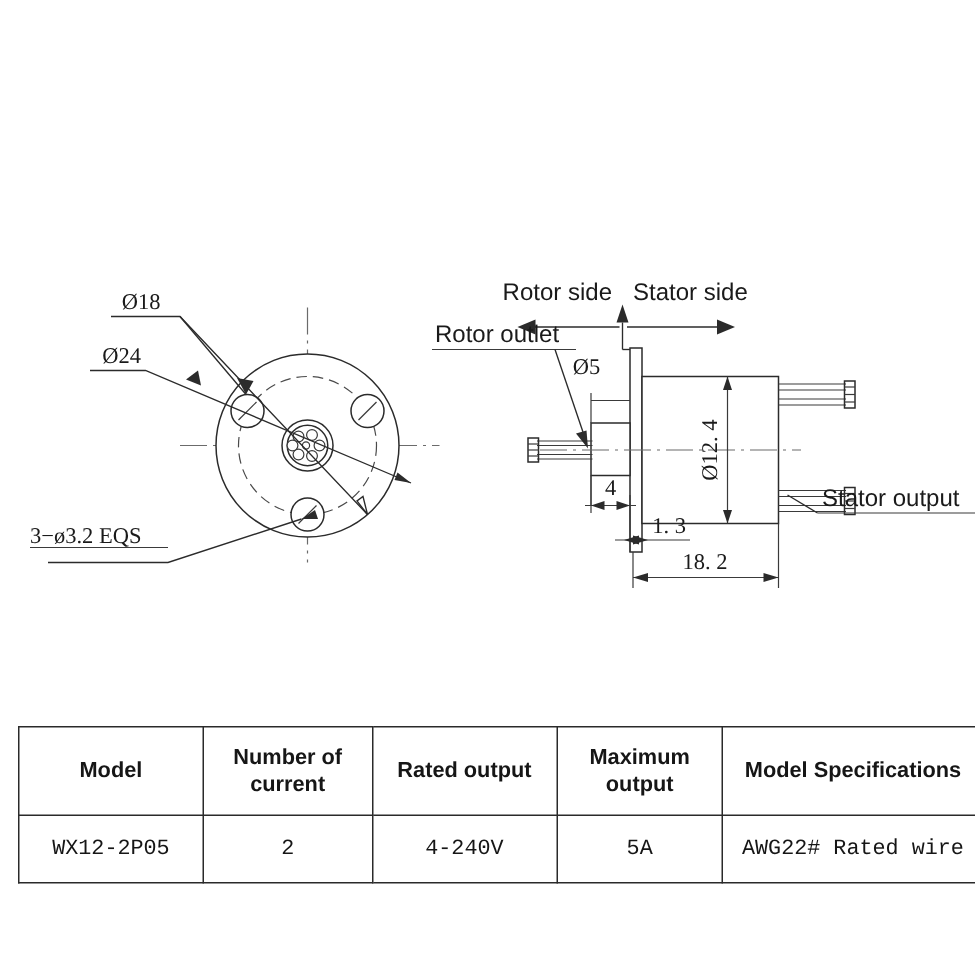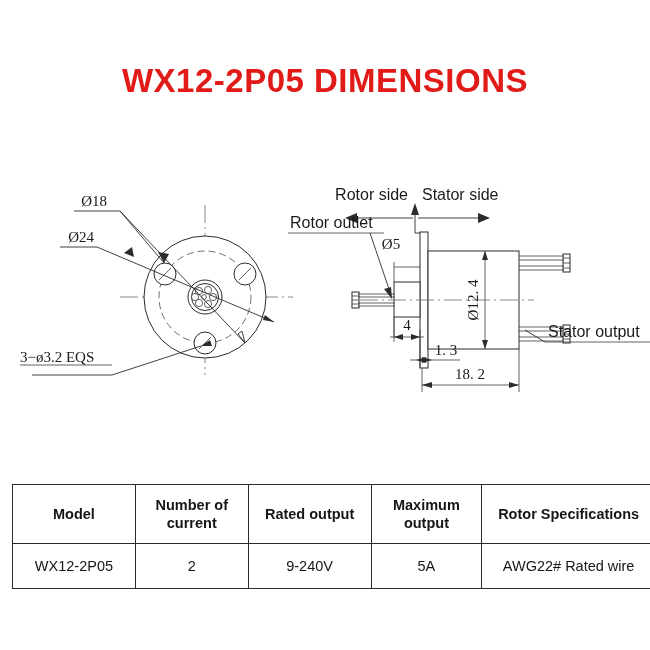--- a/index.html
+++ b/index.html
@@ -68,33 +68,33 @@
   table.spec th{
     font-weight:bold;
     font-size:14.5px;
     height:58px;
     line-height:1.25;
   }
   table.spec td{
     font-weight:normal;
     font-size:14.5px;
     height:44px;
+    font-family:Liberation Mono, monospace;
   }
   .c1{width:120px;}
   .c2{width:110px;}
   .c3{width:120px;}
   .c4{width:108px;margin-top:20px;}
   .c5{width:170px;}
 </style>
 </head>
 <body>
 
 <div id="page">
 
-  <div class="title">WX12-2P05 DIMENSIONS</div>
 
   <div class="drawing">
   <svg width="650" height="290" viewBox="0 0 650 290" xmlns="http://www.w3.org/2000/svg">
 
     <g>
 
       <line class="dcenter" x1="193" y1="35" x2="193" y2="205"></line>
       <line class="dcenter" x1="108" y1="127" x2="281" y2="127"></line>
 
       <circle class="dline dfill" cx="193" cy="127" r="61"></circle>
@@ -245,28 +245,28 @@
           <span>current</span>
         </th>
         <th class="c3">
           <span>Rated output</span>
         </th>
         <th class="c4">
           <span>Maximum</span><br>
           <span>output</span>
         </th>
         <th class="c5">
-          <span>Rotor Specifications</span>
+          <span>Model Specifications</span>
         </th>
       </tr>
     </thead>
     <tbody>
       <tr>
         <td>WX12-2P05</td>
         <td>2</td>
-        <td>9-240V</td>
+        <td>4-240V</td>
         <td>5A</td>
         <td>AWG22# Rated wire</td>
       </tr>
     </tbody>
   </table>
 
 </div>
 
 </body></html>

